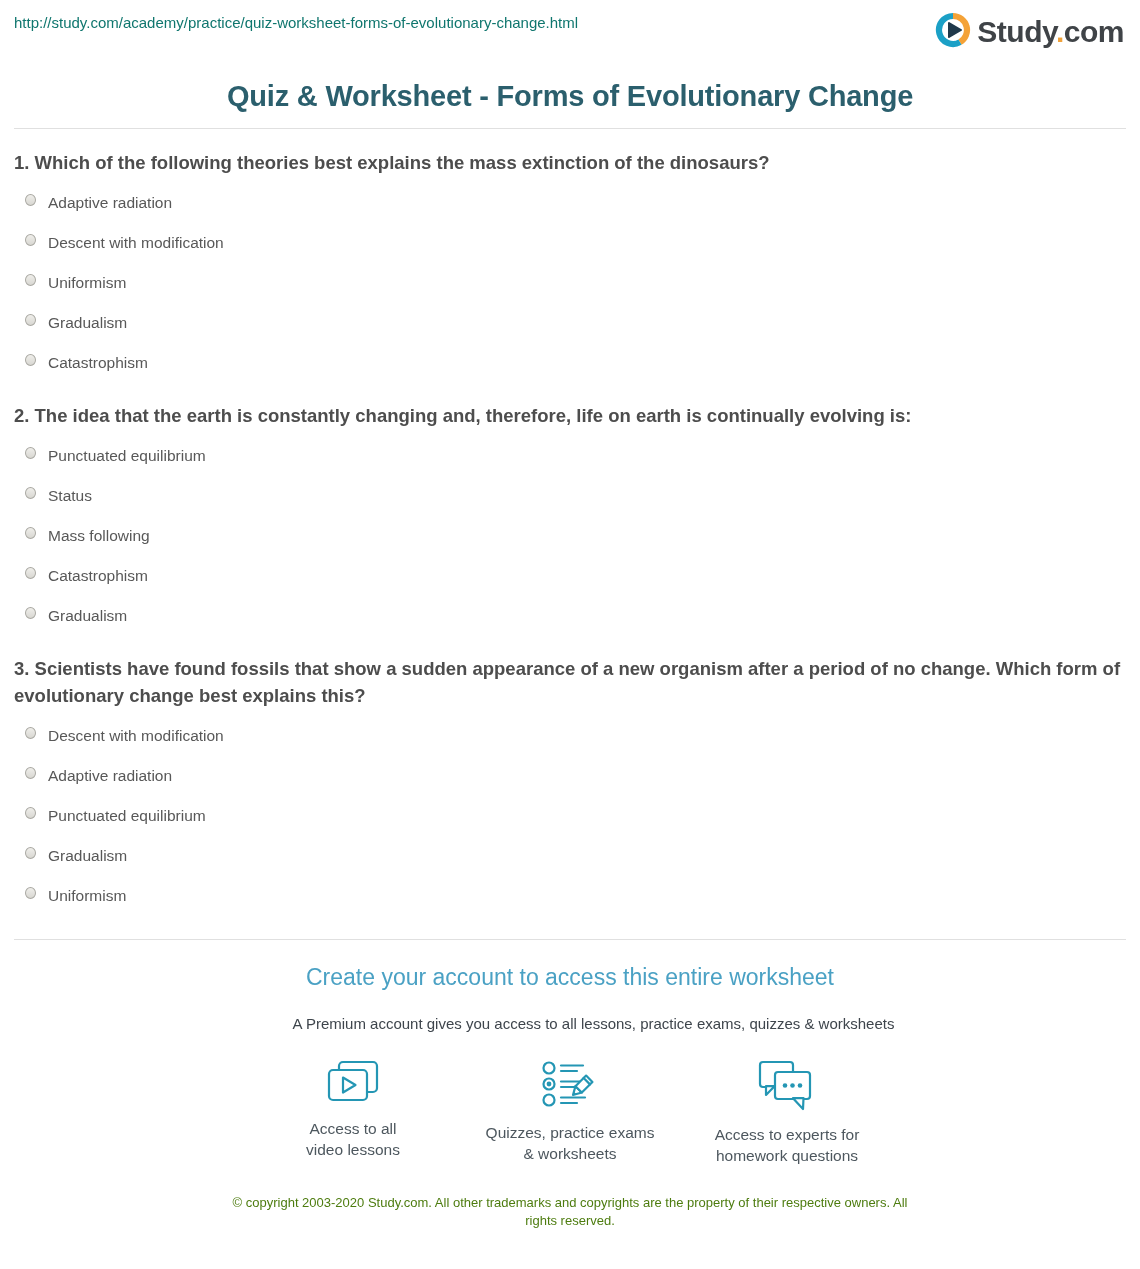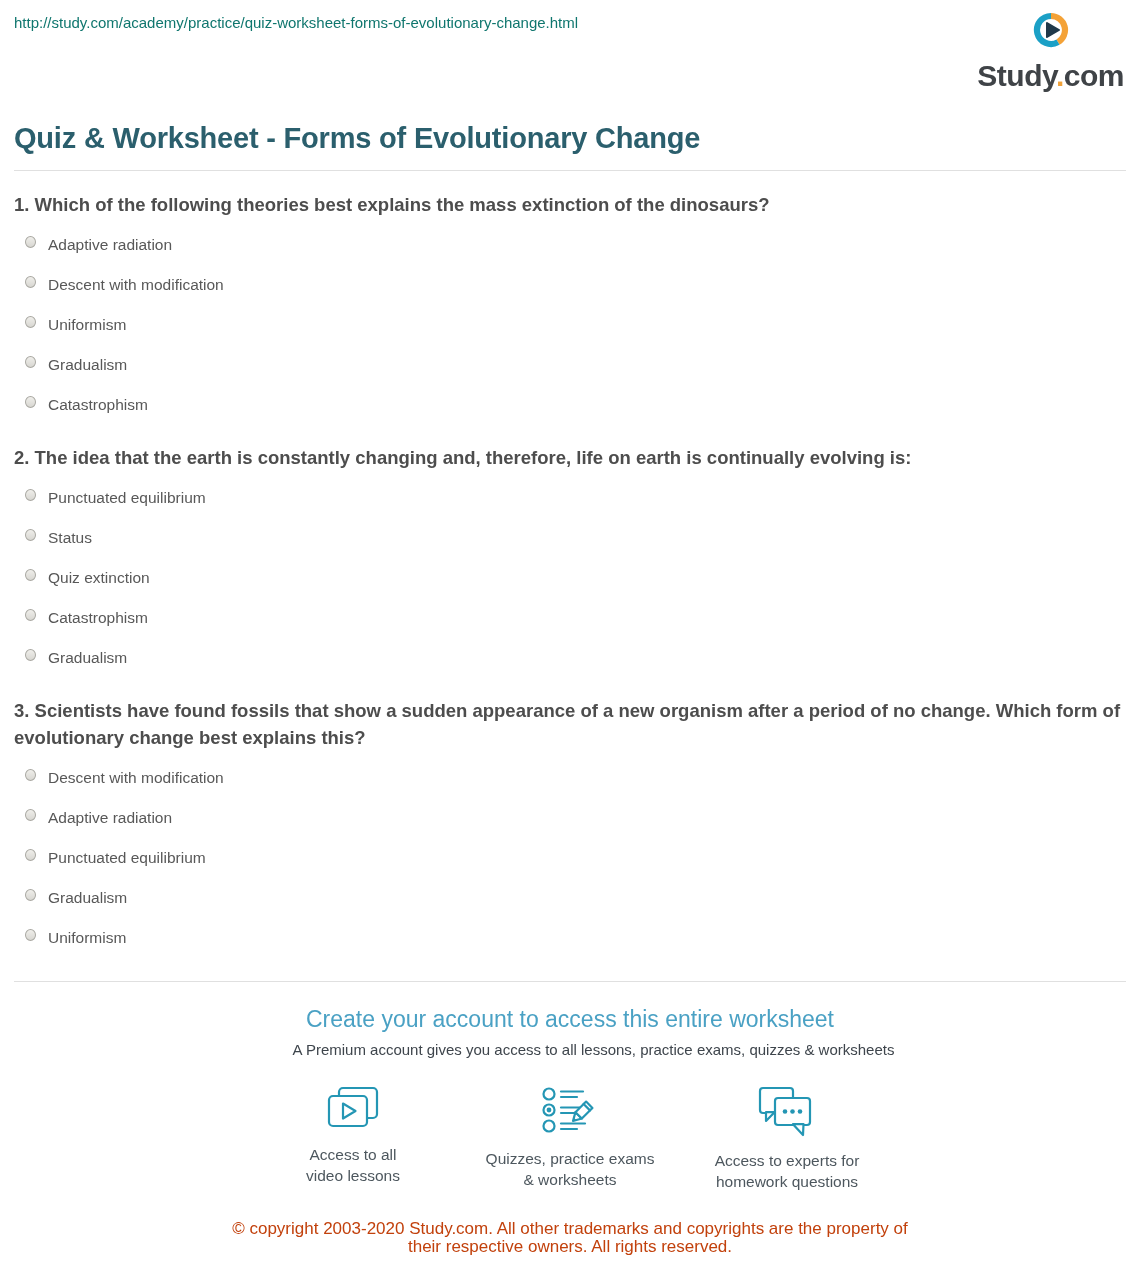--- a/index.html
+++ b/index.html
@@ -15,37 +15,38 @@
     display: flex;
     justify-content: space-between;
     align-items: flex-start;
     padding: 12px 16px 0 14px;
   }
   .page-url {
     font-size: 15px;
     color: #0f766e;
     padding-top: 2px;
   }
-  .logo { display: flex; align-items: center; gap: 6px; cursor: pointer; flex-direction: column; }
+  .logo { display: flex; align-items: center; gap: 6px; cursor: pointer; }
   .logo-text {
     font-size: 30px;
     font-weight: bold;
     color: #3f4347;
     letter-spacing: -0.5px;
     line-height: 36px;
   }
   .logo-dot { color: #f0a23b; }
   
   h1.page-title {
     margin: 28px 14px 15px 14px;
     font-size: 29px;
     line-height: 33px;
     font-weight: bold;
     color: #2b5f6d;
     letter-spacing: -0.2px;
+    text-align: center;
   }
   .rule {
     border: none;
     border-top: 1px solid #e0e0e0;
     margin: 0 14px;
   }
   
   .questions { padding: 0 14px; }
   .question { margin-top: 20px; }
   .question-text {
@@ -77,21 +78,21 @@
   
   .cta { text-align: center; padding-top: 24px; }
   .cta-heading {
     font-size: 23px;
     font-weight: normal;
     color: #4aa1c4;
     line-height: 26px;
     cursor: pointer;
   }
   .cta-sub {
-    margin-top: 8px;
+    margin-top: 24px;
     font-size: 15px;
     color: #3e454c;
     line-height: 20px;
     padding-left: 47px;
   }
   .features {
     display: flex;
     justify-content: center;
     gap: 27px;
     margin-top: 26px;
@@ -116,22 +117,22 @@
     margin-top: 12px;
     font-size: 15.5px;
     color: #4d575e;
     line-height: 21px;
   }
   
   .copyright {
     margin: 28px auto 0 auto;
     max-width: 700px;
     text-align: center;
-    font-size: 17px;
-    color: #c2410c;
+    font-size: 13px;
+    color: #4d7c0f;
     line-height: 18px;
   }
 </style>
 </head>
 <body>
 
 <div class="header">
   <div class="page-url">http://study.com/academy/practice/quiz-worksheet-forms-of-evolutionary-change.html</div>
   <div class="logo">
     <span>
@@ -182,21 +183,21 @@
       <div class="option">
         <span class="radio"></span>
         <span class="option-label">Punctuated equilibrium</span>
       </div>
       <div class="option">
         <span class="radio"></span>
         <span class="option-label">Status</span>
       </div>
       <div class="option">
         <span class="radio"></span>
-        <span class="option-label">Quiz extinction</span>
+        <span class="option-label">Mass following</span>
       </div>
       <div class="option">
         <span class="radio"></span>
         <span class="option-label">Catastrophism</span>
       </div>
       <div class="option">
         <span class="radio"></span>
         <span class="option-label">Gradualism</span>
       </div>
     </div>

